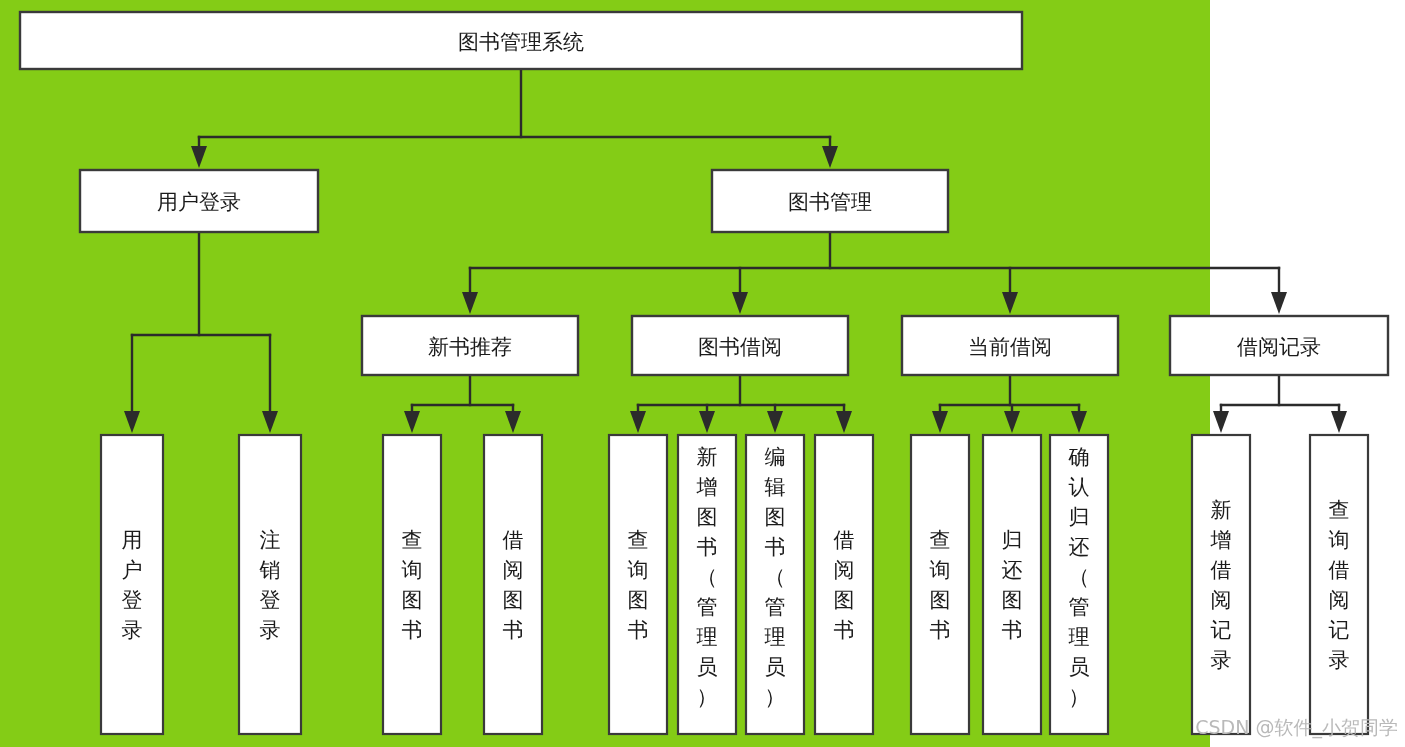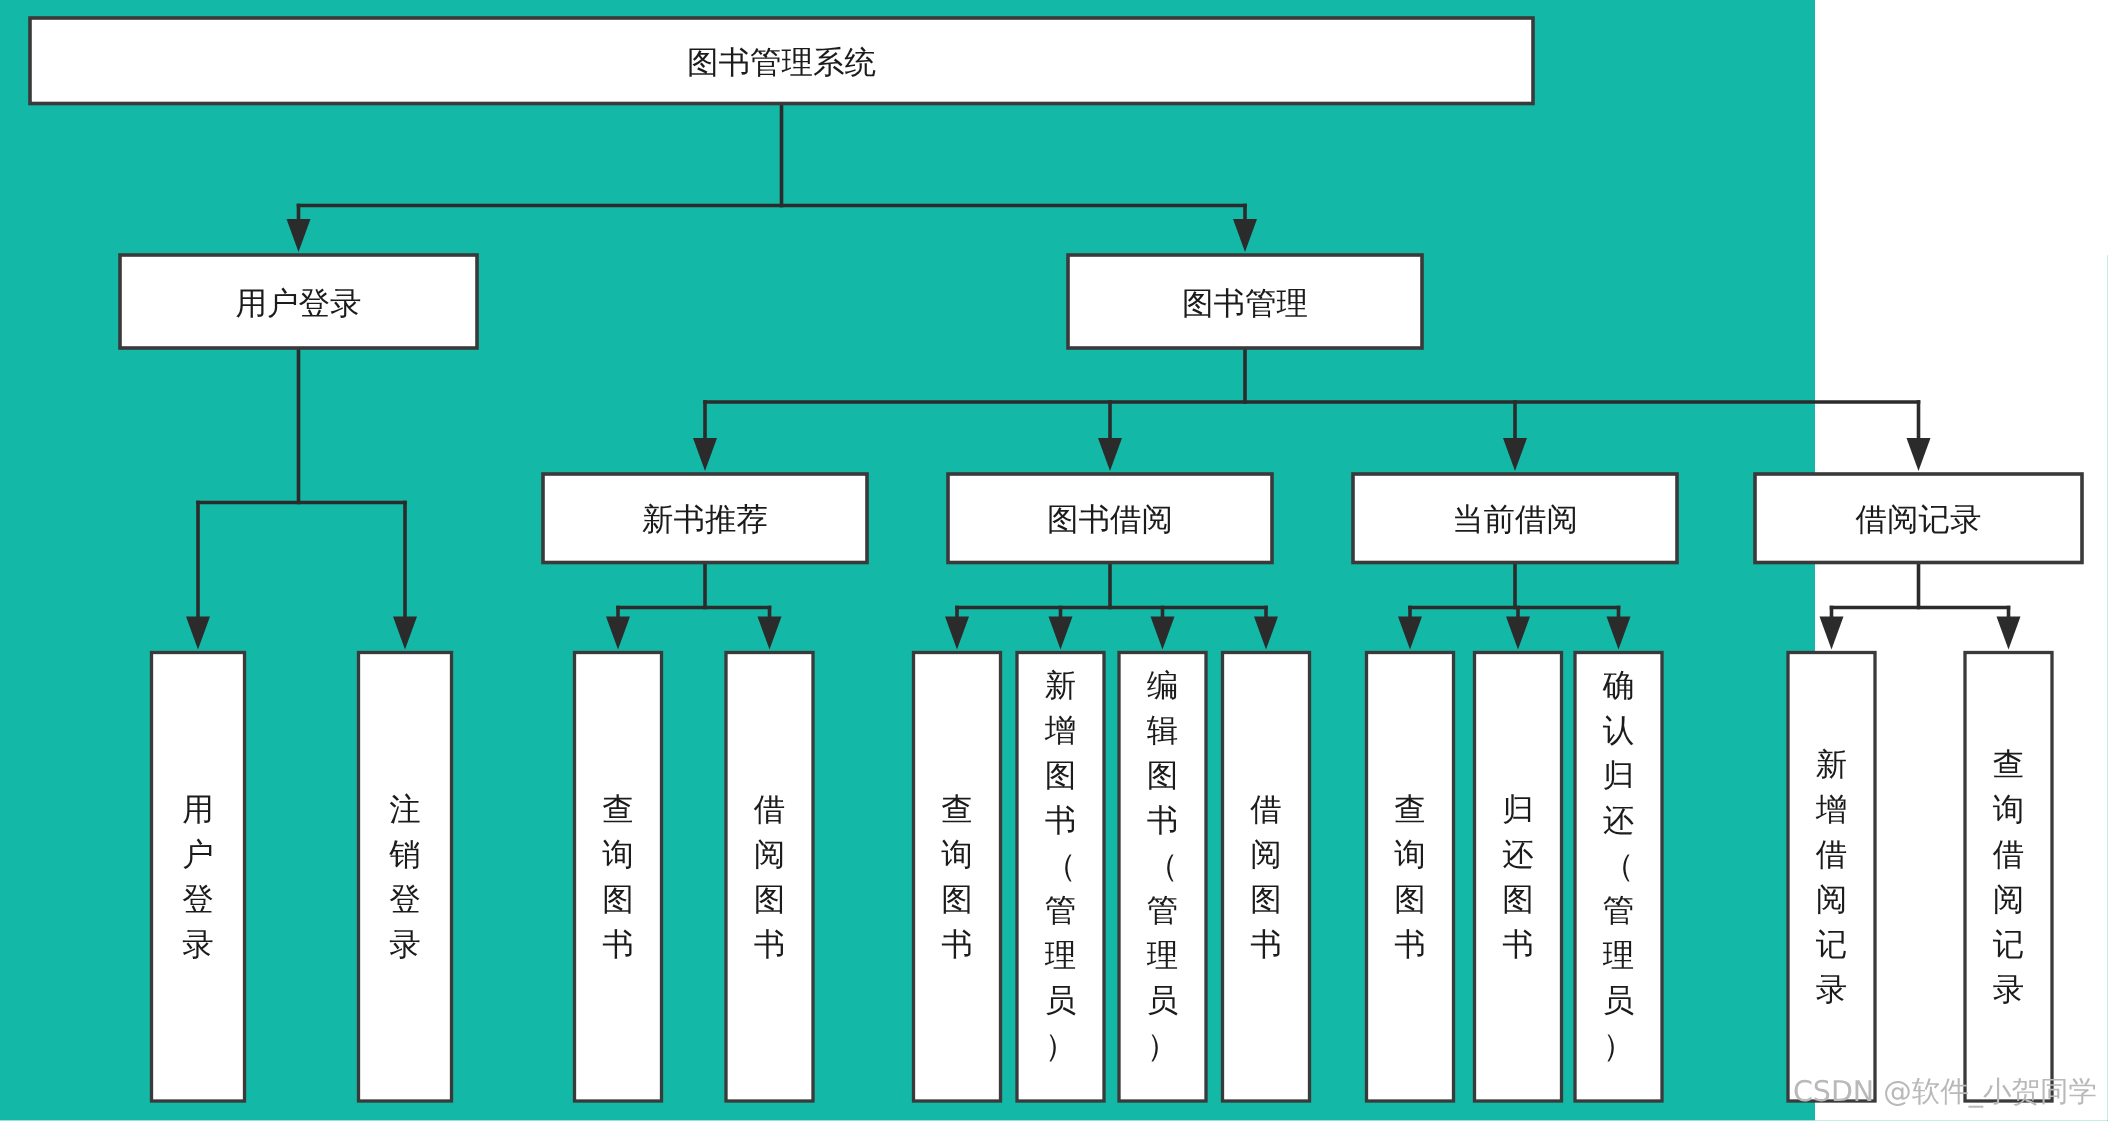--- a/index.html
+++ b/index.html
@@ -11,21 +11,21 @@
   body {
     width: 1405px;
     height: 747px;
     font-family: "DejaVu Sans", "Liberation Sans", sans-serif;
     overflow: hidden;
   }
   #diagram-root {
     position: relative;
     width: 1210px;
     height: 747px;
-    background: #14b8a6;
+    background: #84cc16;
   }
   svg#flowchart {
     position: absolute;
     left: 0;
     top: 0;
     width: 1405px;
     height: 747px;
     display: block;
   }
   .node-box {

